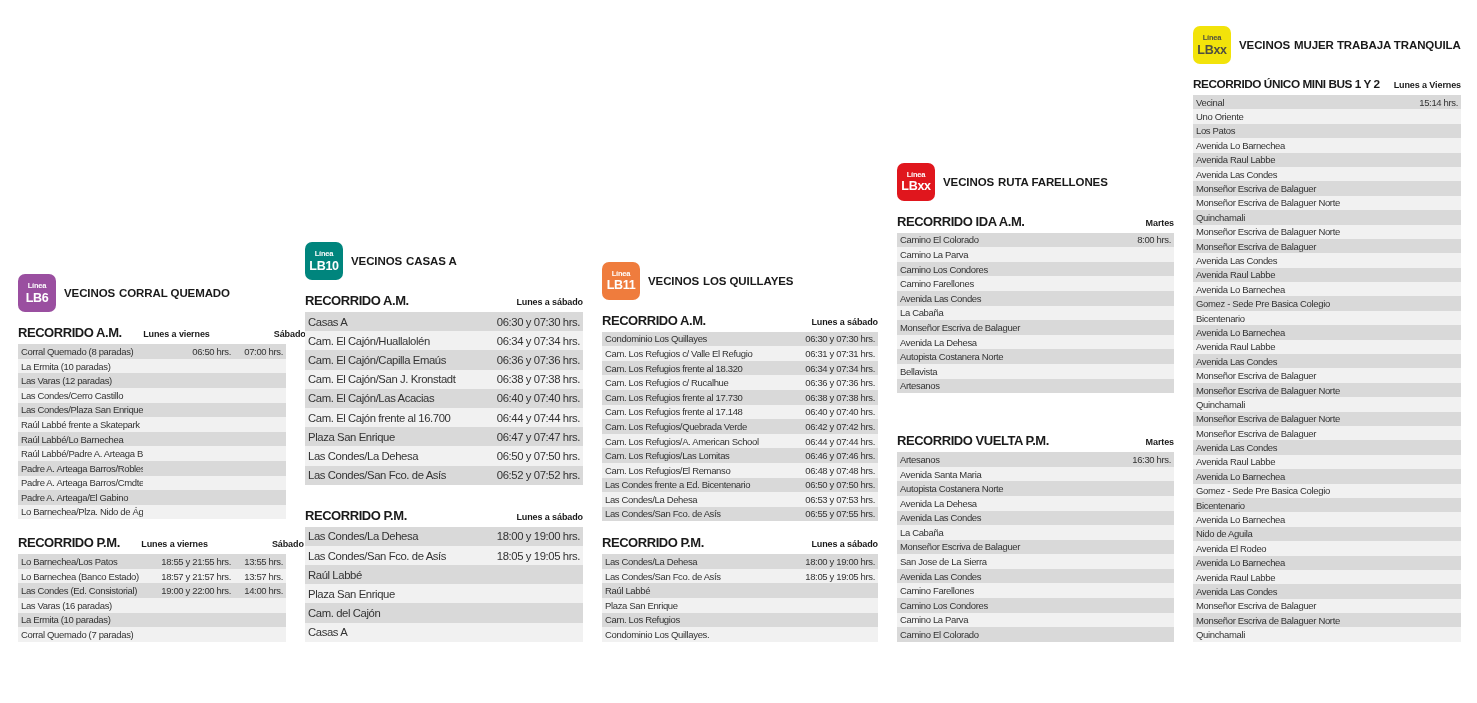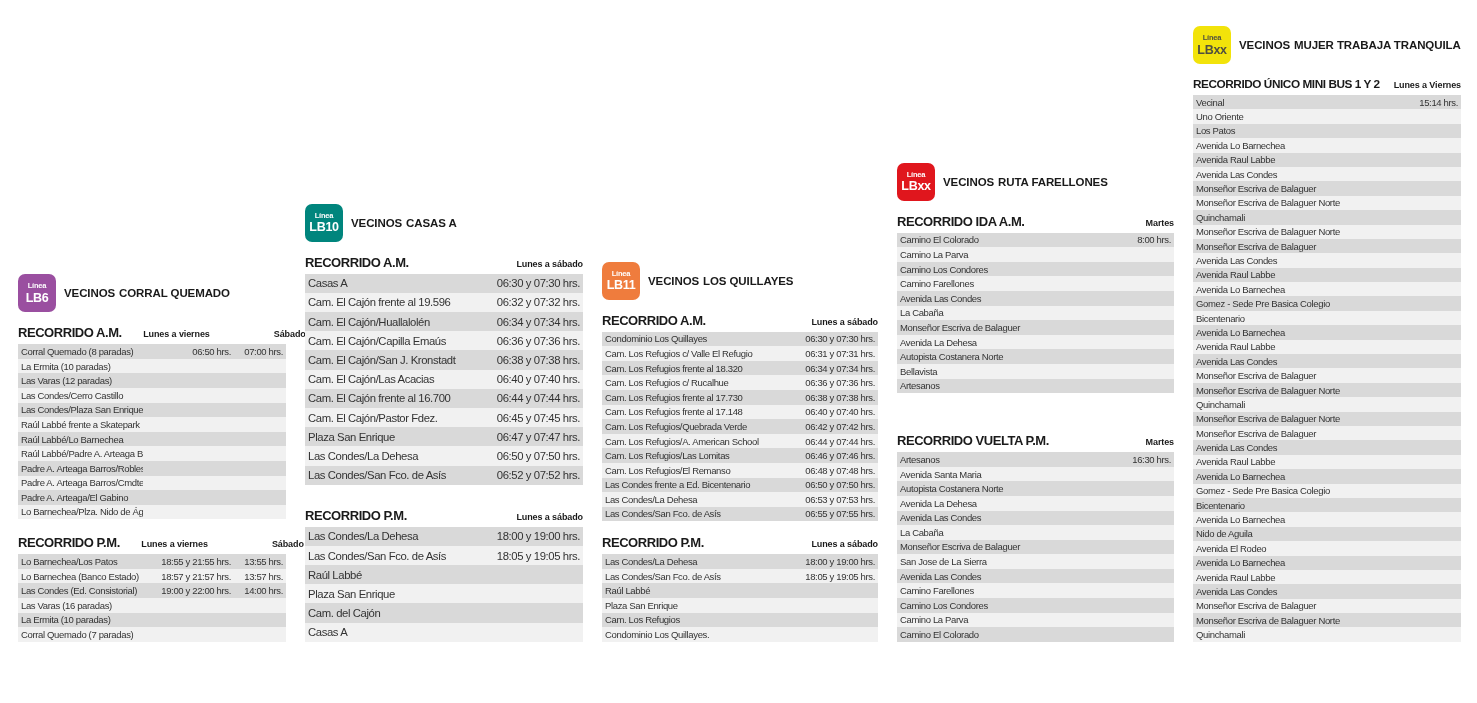--- a/index.html
+++ b/index.html
@@ -195,46 +195,38 @@
       <span class="sec-days">
             <span class="single">Lunes a sábado</span>
           </span>
     </div>
     <div class="rows">
           <div class="row">
     <span class="stop">Casas A</span>
   <span class="time">06:30 y 07:30 hrs.</span>
           </div>
           <div class="row">
-    <span class="stop">Cam. El Cajón frente al 19.596</span>
-  <span class="time">06:32 y 07:32 hrs.</span>
-          </div>
-          <div class="row">
     <span class="stop">Cam. El Cajón/Huallalolén</span>
   <span class="time">06:34 y 07:34 hrs.</span>
           </div>
           <div class="row">
     <span class="stop">Cam. El Cajón/Capilla Emaús</span>
   <span class="time">06:36 y 07:36 hrs.</span>
           </div>
           <div class="row">
     <span class="stop">Cam. El Cajón/San J. Kronstadt</span>
   <span class="time">06:38 y 07:38 hrs.</span>
           </div>
           <div class="row">
     <span class="stop">Cam. El Cajón/Las Acacias</span>
   <span class="time">06:40 y 07:40 hrs.</span>
           </div>
           <div class="row">
     <span class="stop">Cam. El Cajón frente al 16.700</span>
   <span class="time">06:44 y 07:44 hrs.</span>
-          </div>
-          <div class="row">
-    <span class="stop">Cam. El Cajón/Pastor Fdez.</span>
-  <span class="time">06:45 y 07:45 hrs.</span>
           </div>
           <div class="row">
     <span class="stop">Plaza San Enrique</span>
   <span class="time">06:47 y 07:47 hrs.</span>
           </div>
           <div class="row">
     <span class="stop">Las Condes/La Dehesa</span>
   <span class="time">06:50 y 07:50 hrs.</span>
           </div>
           <div class="row">

